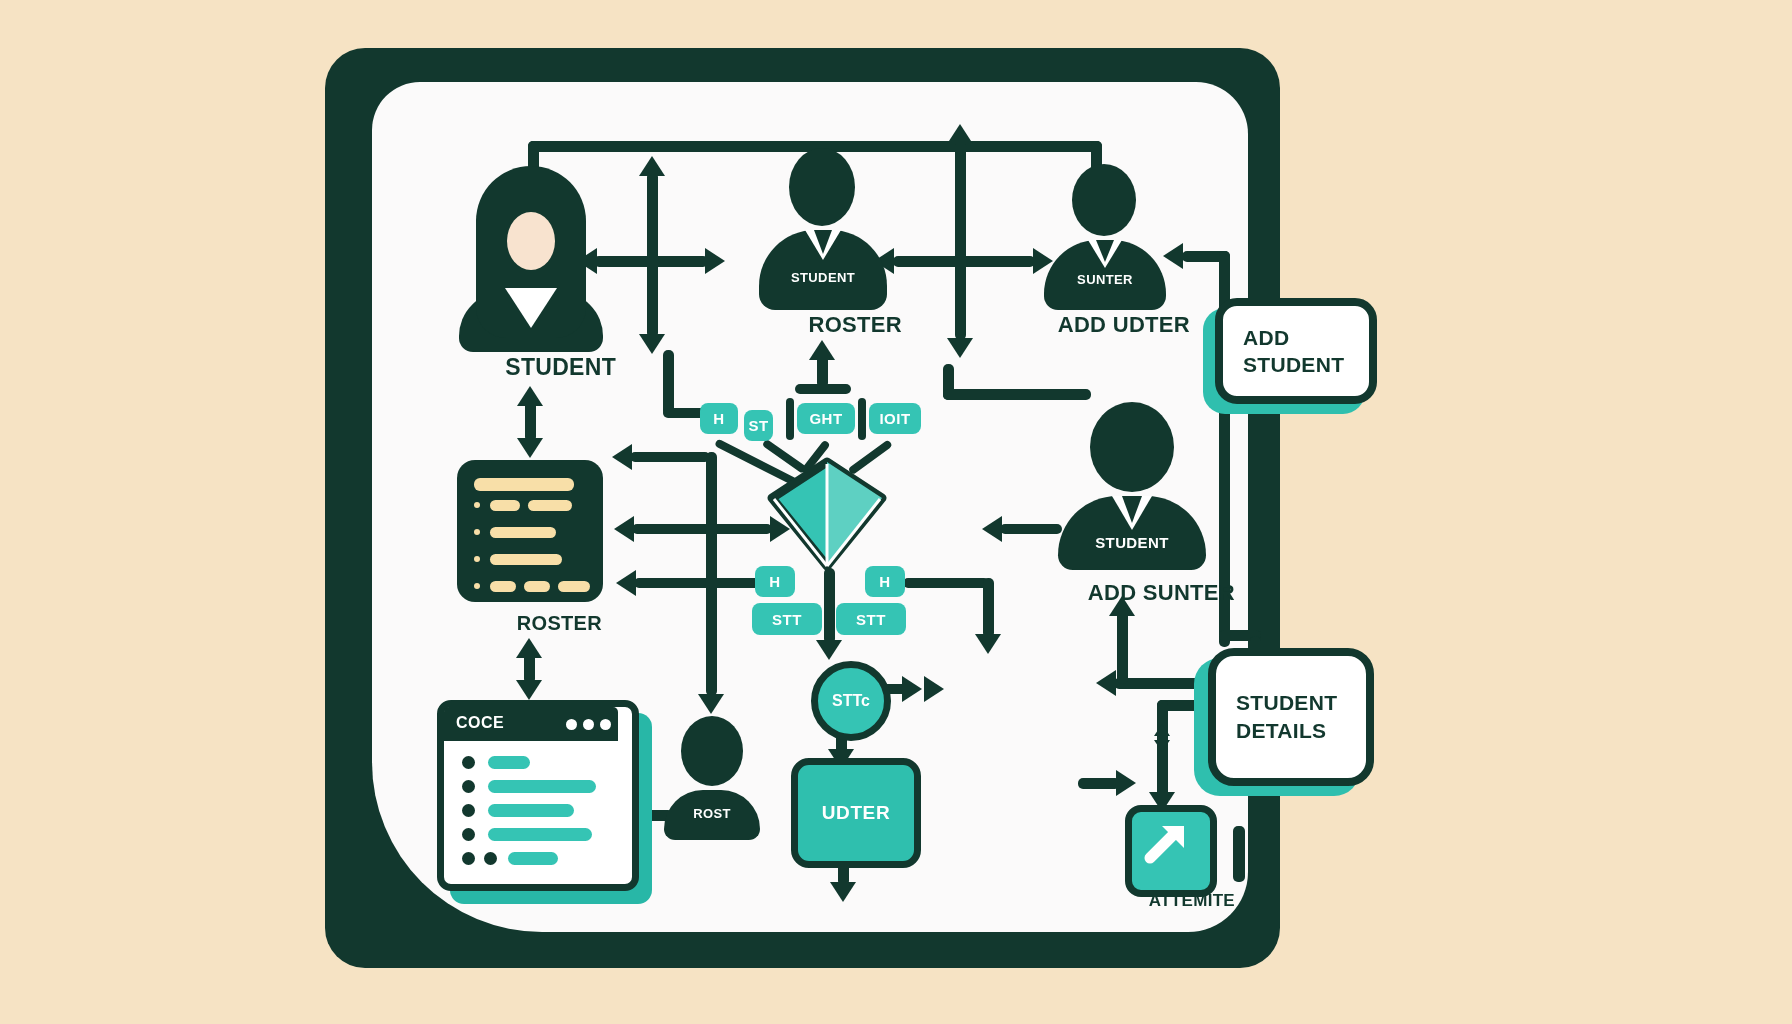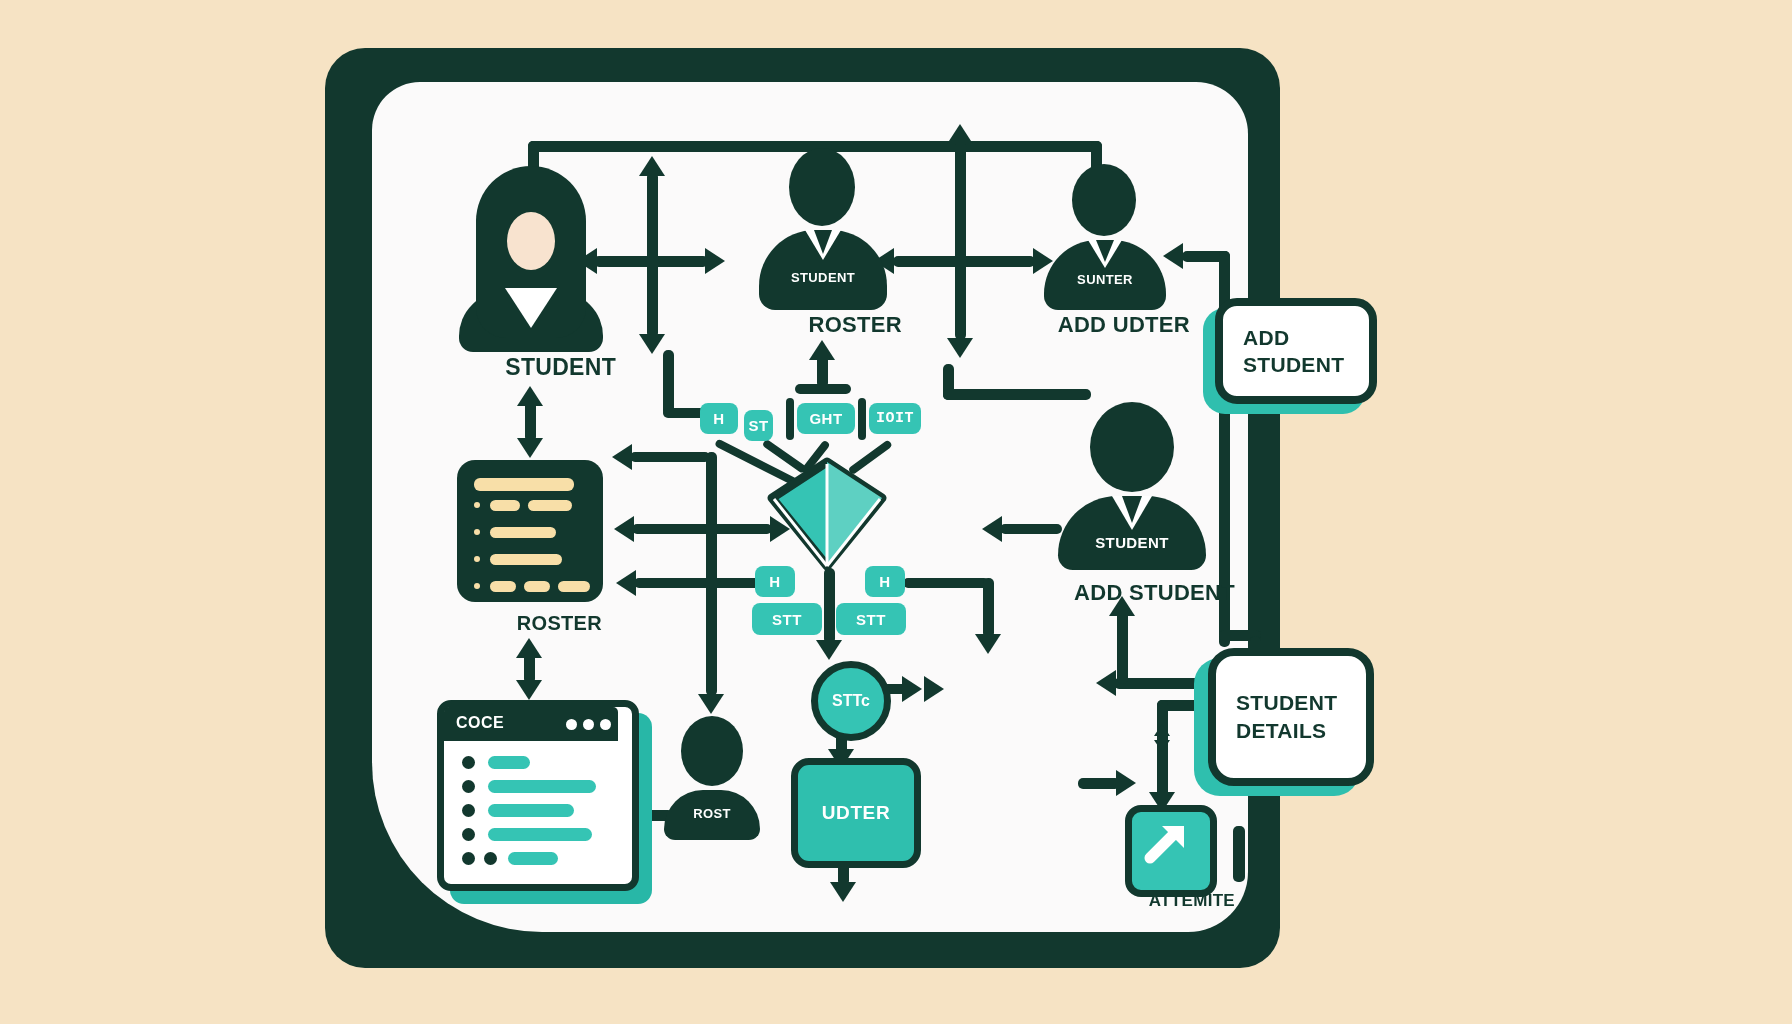--- a/index.html
+++ b/index.html
@@ -208,34 +208,34 @@
   </div>
   <div class="label" style="left:1020px;top:312px;width:170px;font-size:22px;">ADD UDTER</div>
 
   <div>
     <div class="head" style="left:1090px;top:402px;width:84px;height:90px;"></div>
     <div class="pbody" style="left:1058px;top:496px;width:148px;height:74px;border-radius:64px 64px 16px 16px;"></div>
     <div class="tri" style="left:1112px;top:496px;border-width:34px 20px 0 20px;border-top-color:#fff;"></div>
     <div class="tri" style="left:1122px;top:496px;border-width:27px 10px 0 10px;border-top-color:var(--dk);"></div>
     <div class="ptag" style="left:1058px;top:534px;width:148px;font-size:15px;">STUDENT</div>
   </div>
-  <div class="label" style="left:1035px;top:580px;width:200px;font-size:22px;">ADD STUDENT</div>
+  <div class="label" style="left:1035px;top:580px;width:200px;font-size:22px;">ADD SUNTER</div>
 
   <div>
     <div class="head" style="left:681px;top:716px;width:62px;height:70px;"></div>
     <div class="pbody" style="left:664px;top:790px;width:96px;height:50px;border-radius:42px 42px 12px 12px;"></div>
     <div class="ptag" style="left:664px;top:806px;width:96px;font-size:13px;">ROST</div>
   </div>
 
   <div class="pill" style="left:700px;top:403px;width:38px;height:31px;">H</div>
   <div class="pill" style="left:744px;top:410px;width:29px;height:31px;">ST</div>
   <div class="ln" style="left:786px;top:398px;width:8px;height:42px;"></div>
   <div class="pill" style="left:797px;top:403px;width:58px;height:31px;">GHT</div>
   <div class="ln" style="left:858px;top:398px;width:8px;height:42px;"></div>
-  <div class="pill" style="left:869px;top:403px;width:52px;height:31px;font-family:Liberation Mono, monospace;">IOIT</div>
+  <div class="pill" style="left:869px;top:403px;width:52px;height:31px;">IOIT</div>
 
   <svg class="abs" style="left:764px;top:454px;" width="126" height="120" viewBox="0 0 126 120">
     <polygon points="8,44 63,8 118,44 63,112" fill="#35c4b4" stroke="#12382e" stroke-width="9" stroke-linejoin="round"></polygon>
     <polygon points="63,8 118,44 63,112" fill="#5ed0c2"></polygon>
     <line x1="63" y1="10" x2="63" y2="110" stroke="#fff" stroke-width="3"></line>
     <line x1="10" y1="45" x2="63" y2="112" stroke="#fff" stroke-width="3"></line>
     <line x1="116" y1="45" x2="63" y2="112" stroke="#fff" stroke-width="3"></line>
   </svg>
 
   <div class="pill" style="left:755px;top:566px;width:40px;height:31px;">H</div>

